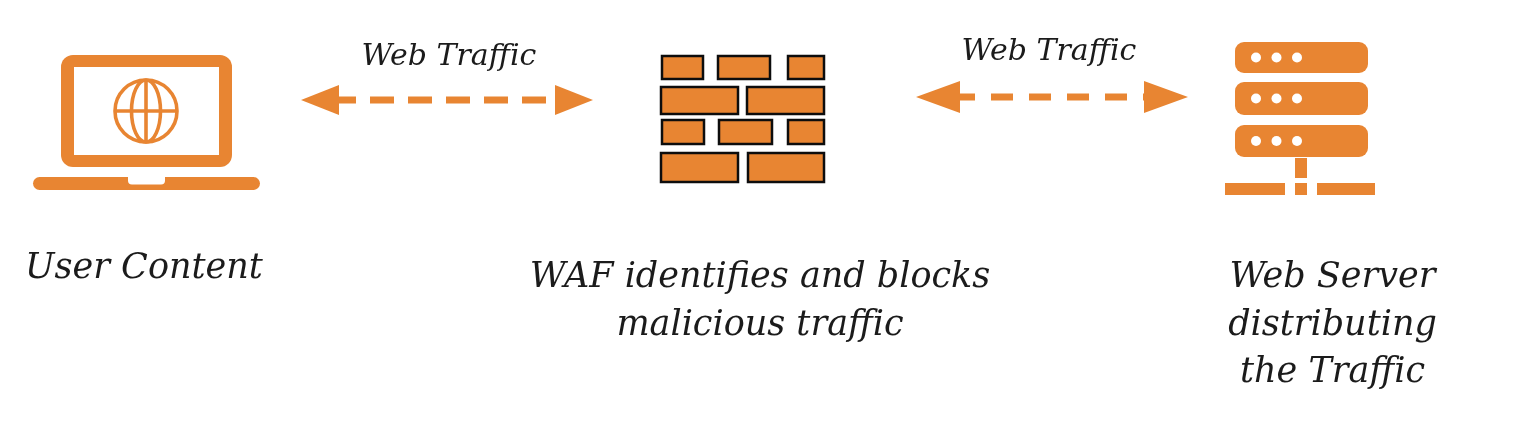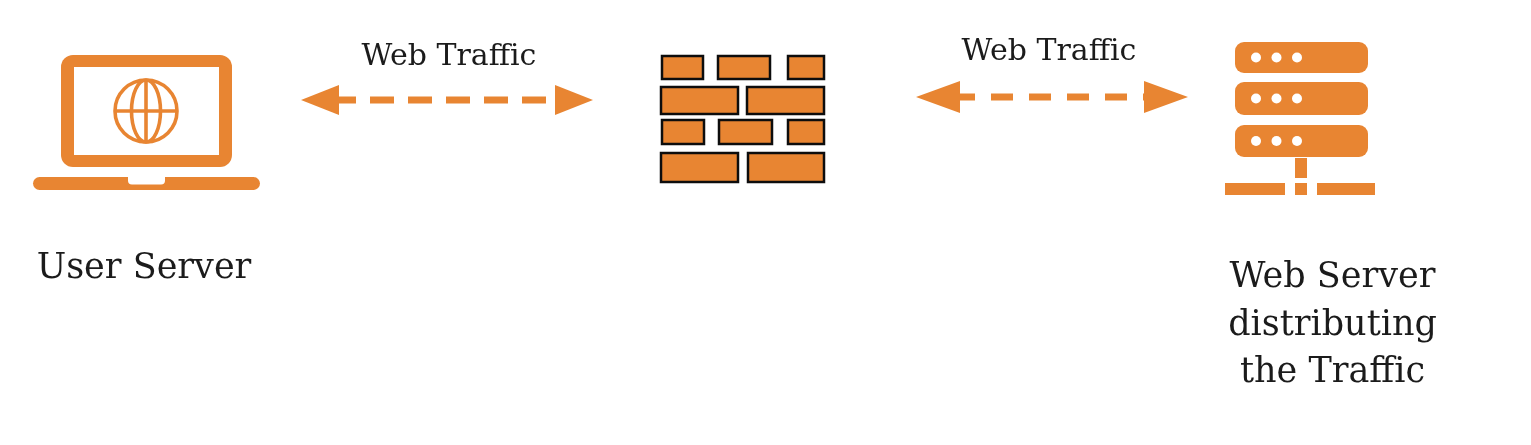--- a/index.html
+++ b/index.html
@@ -26,20 +26,21 @@
   .f-accent { fill: var(--accent); }
   .f-white  { fill: #ffffff; }
   .s-accent { stroke: var(--accent); fill: none; }
   .brick    { fill: var(--accent); stroke: var(--brick_border); stroke-width: 2.5px; }
   .arrow-line { stroke: var(--accent); stroke-width: 7px; fill: none; }
   .arrow-head { fill: var(--accent); }
 
   
   .label {
     font-family: "DejaVu Serif", "Liberation Serif", serif;
+    font-style: italic;
     color: var(--text);
     text-align: center;
     line-height: 1.36;
   }
   .label-node   { font-size: 35px; }
   .label-flow   { font-size: 30px; }
 
   .label-user   { left: 4px;    top: 243px; width: 280px; }
   .label-waf    { left: 523px;  top: 252px; width: 474px; }
   .label-server { left: 1134px; top: 252px; width: 397px; text-align: center; }
@@ -65,21 +66,21 @@
     <g class="s-accent" stroke-width="3.6">
       <circle cx="118" cy="61" r="31"></circle>
       <ellipse cx="118" cy="61" rx="14.5" ry="31"></ellipse>
       <line x1="87" y1="61" x2="149" y2="61"></line>
       <line x1="118" y1="30" x2="118" y2="92"></line>
     </g>
 
     <rect class="f-accent" x="5" y="127" width="227" height="13" rx="6.5"></rect>
     <path class="f-white" d="M100,127 h37 v3.5 a4,4 0 0 1 -4,4 h-29 a4,4 0 0 1 -4,-4 z"></path>
   </svg>
-  <div class="abs label label-node label-user">User Server</div>
+  <div class="abs label label-node label-user">User Content</div>
 
   <div class="abs label label-flow label-flow1">Web Traffic</div>
   <svg class="abs arrow-1" width="292" height="40" viewBox="0 0 292 40">
     <polygon class="arrow-head" points="0,20 38,5 38,35"></polygon>
     <line class="arrow-line" x1="31" y1="20" x2="261" y2="20" stroke-dasharray="24 14"></line>
     <polygon class="arrow-head" points="292,20 254,5 254,35"></polygon>
   </svg>
 
   <svg class="abs icon-wall" width="168" height="130" viewBox="0 0 168 130">
 
@@ -90,20 +91,24 @@
     <rect class="brick" x="3" y="33" width="77" height="27"></rect>
     <rect class="brick" x="89" y="33" width="77" height="27"></rect>
 
     <rect class="brick" x="4" y="66" width="42" height="24"></rect>
     <rect class="brick" x="61" y="66" width="53" height="24"></rect>
     <rect class="brick" x="130" y="66" width="36" height="24"></rect>
 
     <rect class="brick" x="3" y="99" width="77" height="29"></rect>
     <rect class="brick" x="90" y="99" width="76" height="29"></rect>
   </svg>
+  <div class="abs label label-node label-waf">
+    <div>WAF identifies and blocks</div>
+    <div>malicious traffic</div>
+  </div>
 
   <div class="abs label label-flow label-flow2">Web Traffic</div>
   <svg class="abs arrow-2" width="272" height="40" viewBox="0 0 272 40">
     <polygon class="arrow-head" points="0,20 44,4 44,36"></polygon>
     <line class="arrow-line" x1="37" y1="20" x2="235" y2="20" stroke-dasharray="22 16"></line>
     <polygon class="arrow-head" points="272,20 228,4 228,36"></polygon>
   </svg>
 
   <svg class="abs icon-server" width="152" height="155" viewBox="0 0 152 155">
 

